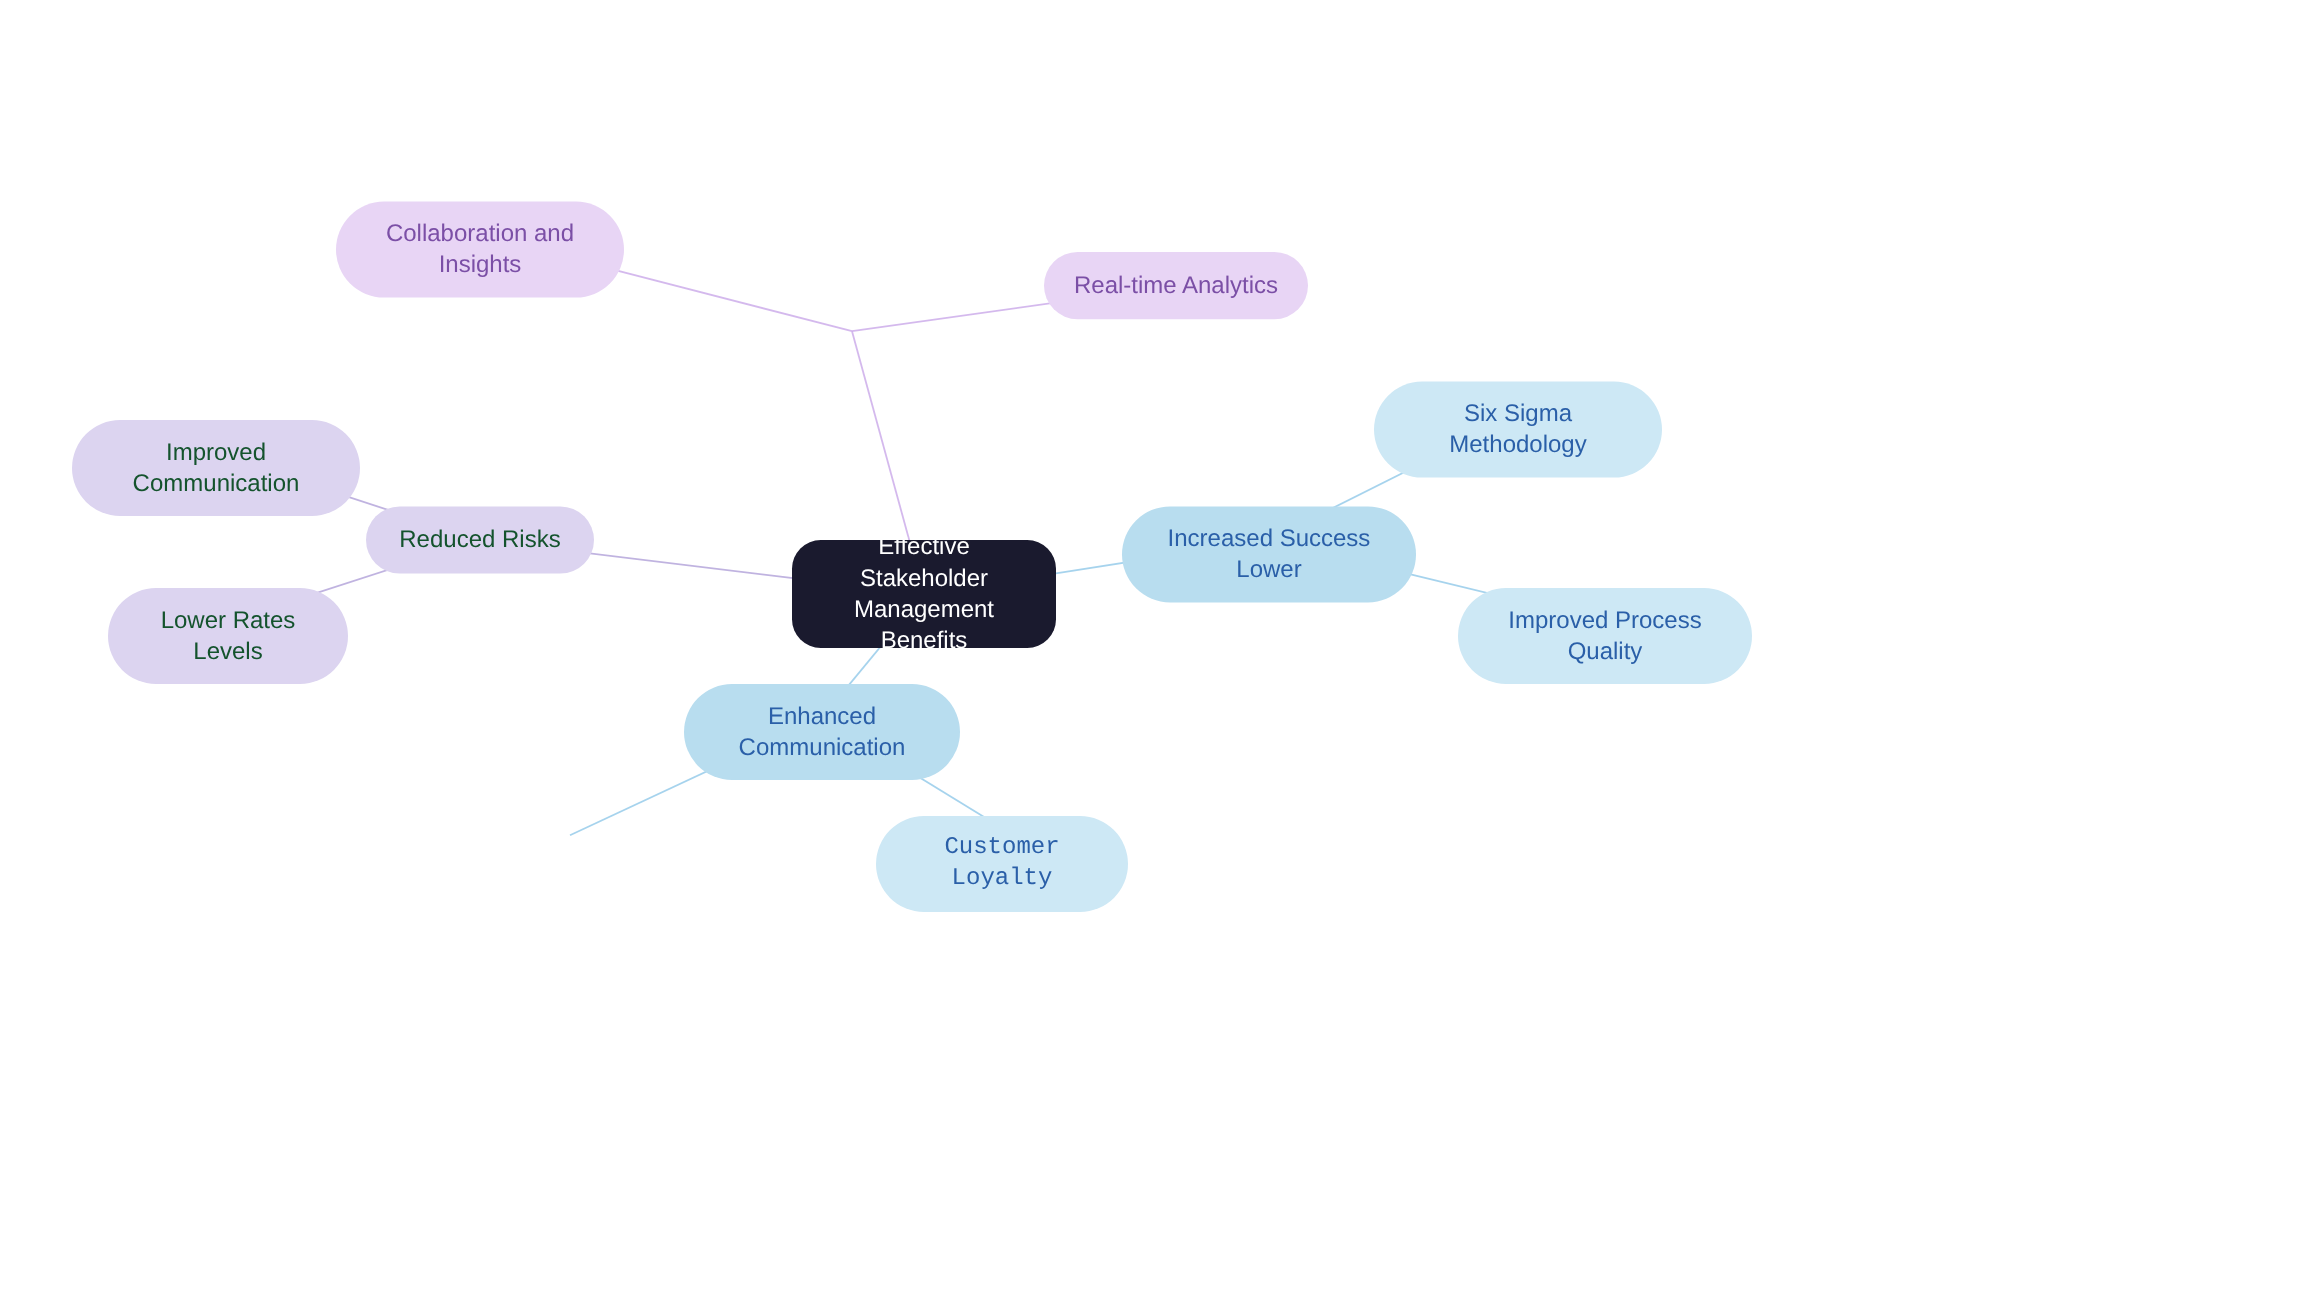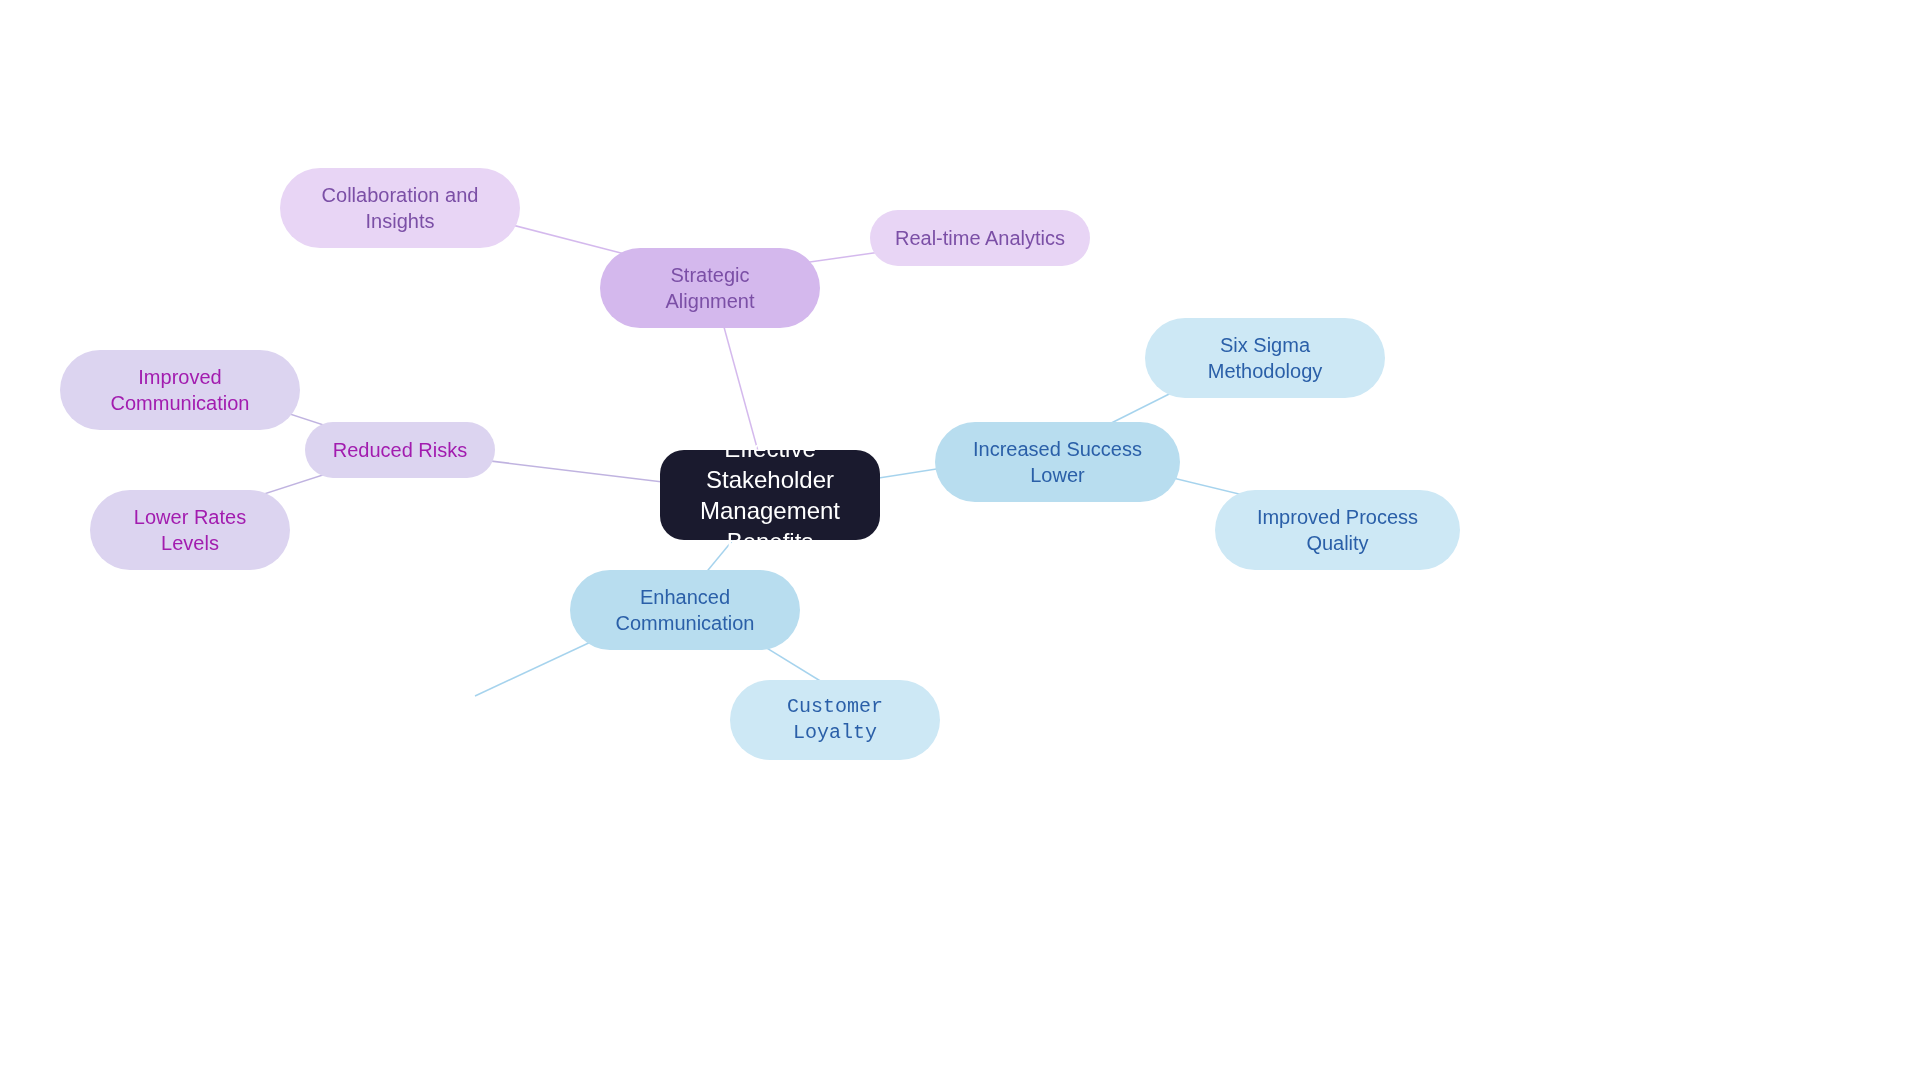--- a/index.html
+++ b/index.html
@@ -31,21 +31,21 @@
       text-align: center;
       border-radius: 40px;
       cursor: default;
       font-size: 20px;
       line-height: 1.3;
       padding: 14px 24px;
     }
     .node-center {
       background: #1a1a2e;
       color: #ffffff;
-      font-size: 24px;
+      font-size: 20px;
       font-weight: 500;
       border-radius: 24px;
       width: 220px;
       height: 90px;
     }
     .node-purple {
       background: #e8d5f5;
       color: #7b4fa6;
       border: none;
     }
@@ -57,21 +57,21 @@
       background: #cde8f5;
       color: #2a5fa8;
       border: none;
     }
     .node-blue-dark {
       background: #b8ddef;
       color: #2a5fa8;
     }
     .node-lavender {
       background: #dcd4f0;
-      color: #a21caf;
+      color: #14532d;
     }
   </style>
 </head>
 <body>
 
 <div id="mindmap-container">
   <svg id="connections">
       <line x1="770" y1="495" x2="710" y2="276" stroke="#c9a8e8" stroke-width="1.5" stroke-opacity="0.8"></line>
       <line x1="710" y1="276" x2="400" y2="196" stroke="#c9a8e8" stroke-width="1.5" stroke-opacity="0.8"></line>
       <line x1="710" y1="276" x2="980" y2="238" stroke="#c9a8e8" stroke-width="1.5" stroke-opacity="0.8"></line>
@@ -79,21 +79,20 @@
       <line x1="400" y1="450" x2="180" y2="378" stroke="#b0a0d8" stroke-width="1.5" stroke-opacity="0.8"></line>
       <line x1="400" y1="450" x2="190" y2="518" stroke="#b0a0d8" stroke-width="1.5" stroke-opacity="0.8"></line>
       <line x1="770" y1="495" x2="685" y2="598" stroke="#90c8e8" stroke-width="1.5" stroke-opacity="0.8"></line>
       <line x1="685" y1="598" x2="475" y2="696" stroke="#90c8e8" stroke-width="1.5" stroke-opacity="0.8"></line>
       <line x1="685" y1="598" x2="835" y2="690" stroke="#90c8e8" stroke-width="1.5" stroke-opacity="0.8"></line>
       <line x1="770" y1="495" x2="1057.5" y2="450" stroke="#90c8e8" stroke-width="1.5" stroke-opacity="0.8"></line>
       <line x1="1057.5" y1="450" x2="1265" y2="346" stroke="#90c8e8" stroke-width="1.5" stroke-opacity="0.8"></line>
       <line x1="1057.5" y1="450" x2="1337.5" y2="518" stroke="#90c8e8" stroke-width="1.5" stroke-opacity="0.8"></line>
     </svg>
 <div class="node node-center" style="left: 660px; top: 450px; width: 220px; height: 90px;">Effective Stakeholder Management Benefits</div>
-    <div class="node node-purple-dark" style="left: 600px; top: 248px; width: 220px; min-height: 56px;">Strategic Alignment</div>
     <div class="node node-purple" style="left: 280px; top: 168px; width: 240px; min-height: 56px;">Collaboration and Insights</div>
     <div class="node node-lavender" style="left: 305px; top: 422px; width: 190px; min-height: 56px;">Reduced Risks</div>
     <div class="node node-purple" style="left: 870px; top: 210px; width: 220px; min-height: 56px;">Real-time Analytics</div>
     <div class="node node-lavender" style="left: 60px; top: 350px; width: 240px; min-height: 56px;">Improved Communication</div>
     <div class="node node-lavender" style="left: 90px; top: 490px; width: 200px; min-height: 56px;">Lower Rates Levels</div>
     <div class="node node-blue-dark" style="left: 570px; top: 570px; width: 230px; min-height: 56px;">Enhanced Communication</div>
     <div class="node node-blue" style="left: 730px; top: 680px; width: 210px; min-height: 60px; font-family: Liberation Mono, monospace;">Customer Loyalty</div>
     <div class="node node-blue-dark" style="left: 935px; top: 422px; width: 245px; min-height: 56px;">Increased Success Lower</div>
     <div class="node node-blue" style="left: 1145px; top: 318px; width: 240px; min-height: 56px;">Six Sigma Methodology</div>
     <div class="node node-blue" style="left: 1215px; top: 490px; width: 245px; min-height: 56px;">Improved Process Quality</div>

